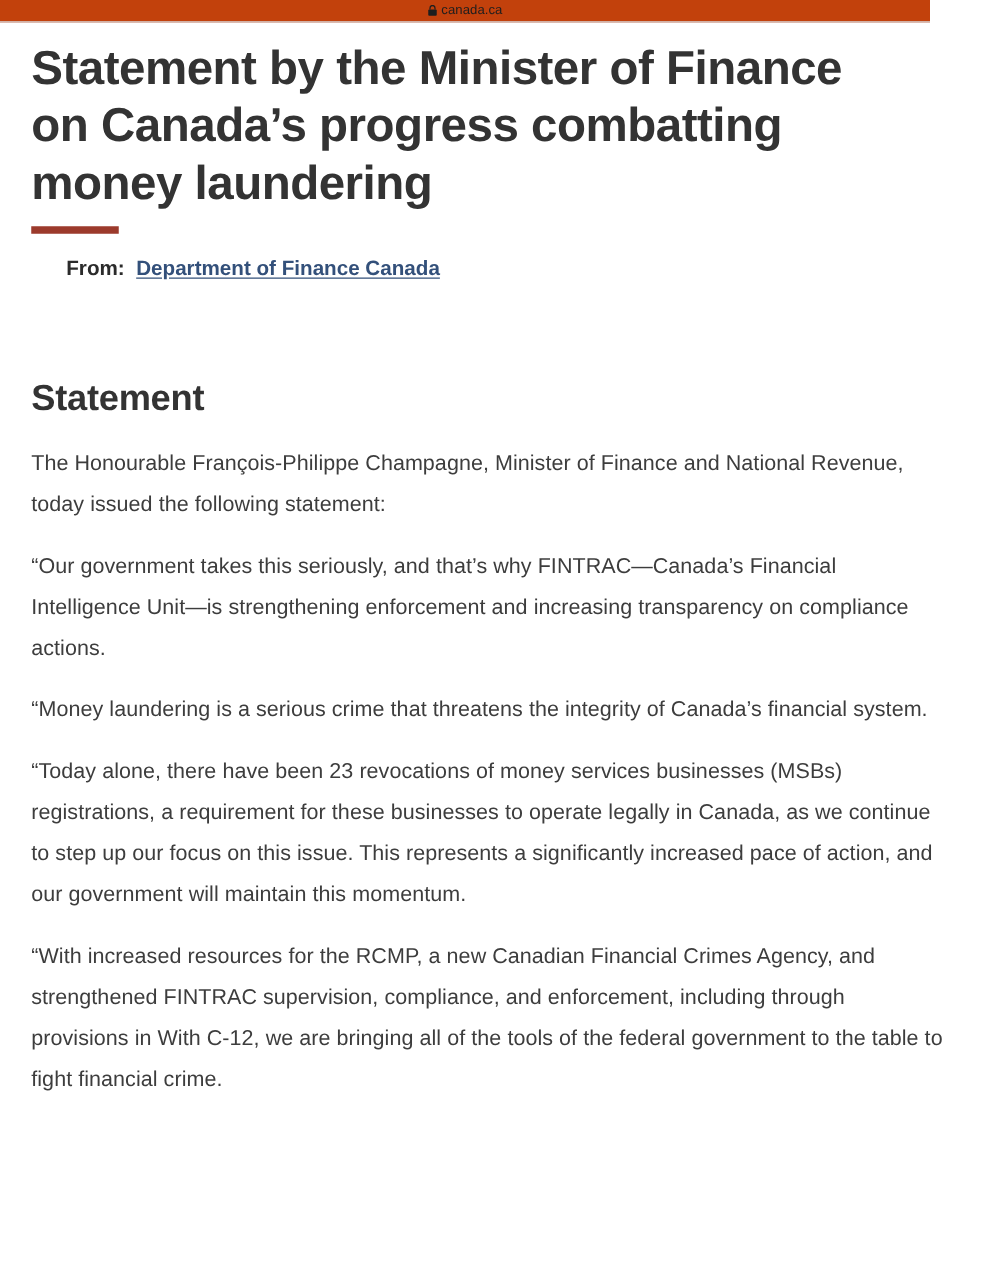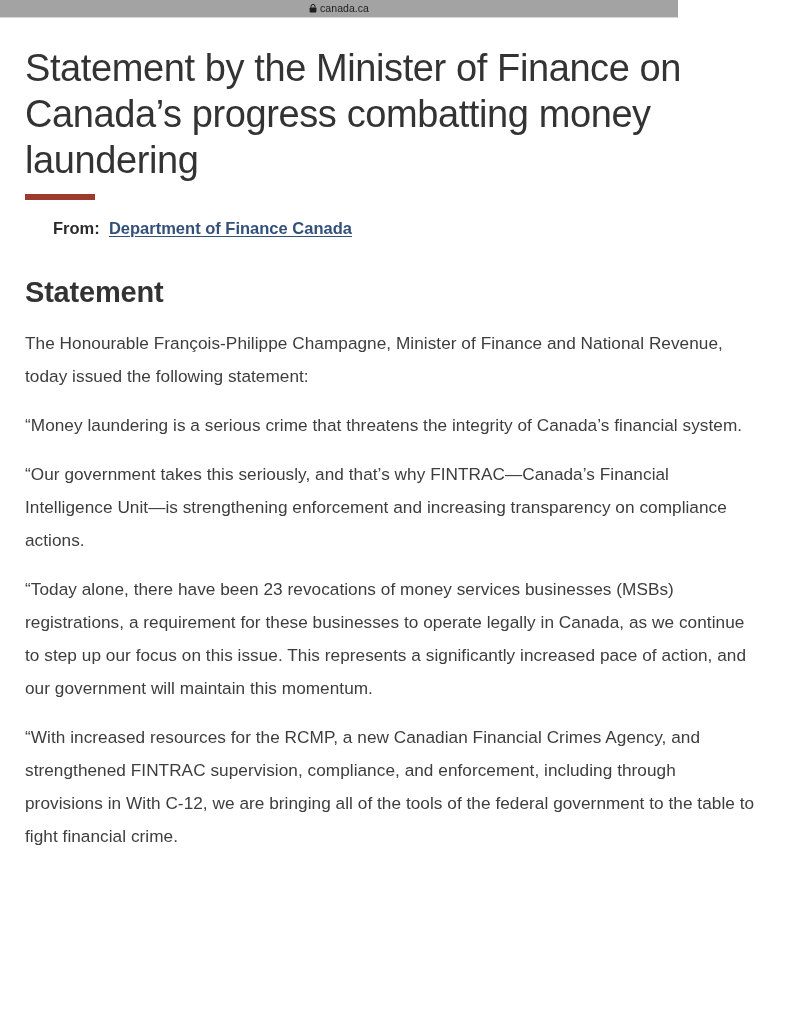--- a/index.html
+++ b/index.html
@@ -9,22 +9,22 @@
     width: 785px;
     height: 1024px;
     background: #ffffff;
     font-family: "Liberation Sans", sans-serif;
     overflow: hidden;
   }
 
   
   #browser-bar {
     height: 18px;
-    width: 678px;
-    background: #a3a3a3;
+    width: 744px;
+    background: #c2410c;
     border-bottom: 1px solid #d6d6da;
     display: flex;
     align-items: center;
     justify-content: center;
     position: relative;
   }
 
   #url-chip {
     display: flex;
     align-items: center;
@@ -56,26 +56,25 @@
     padding-left: 25px;
     padding-right: 27px;
     padding-top: 14px;
   }
 
   
   #page-title {
     font-family: "Liberation Sans", sans-serif;
     font-size: 38px;
     line-height: 46px;
-    font-weight: normal;
+    font-weight: bold;
     color: #333333;
     letter-spacing: -0.4px;
     max-width: 700px;
     margin-bottom: 0;
-    margin-top: 13px;
   }
 
   #title-rule {
     width: 70px;
     height: 6px;
     background: #9c3a2c;
     margin-top: 11px;
     margin-bottom: 17px;
   }
 
@@ -97,21 +96,21 @@
     cursor: pointer;
   }
 
   
   #section-heading {
     font-size: 29px;
     line-height: 34px;
     font-weight: bold;
     color: #333333;
     letter-spacing: -0.2px;
-    margin-top: 36px;
+    margin-top: 76px;
     margin-bottom: 18px;
   }
 
   
   .para {
     font-size: 17.2px;
     line-height: 33px;
     color: #3d3d3d;
     letter-spacing: 0.05px;
     margin-bottom: 11px;
@@ -141,19 +140,19 @@
     <div id="title-rule"></div>
 
     <div id="from-line">
       <span id="from-label">From:</span>
       <span>&nbsp;</span><a id="from-link" href="#">Department of Finance Canada</a>
     </div>
 
     <h2 id="section-heading">Statement</h2>
 
     <p class="para">The Honourable François-Philippe Champagne, Minister of Finance and National Revenue, today issued the following statement:</p>
+    <p class="para">“Our government takes this seriously, and that’s why FINTRAC—Canada’s Financial Intelligence Unit—is strengthening enforcement and increasing transparency on compliance actions.</p>
     <p class="para">“Money laundering is a serious crime that threatens the integrity of Canada’s financial system.</p>
-    <p class="para">“Our government takes this seriously, and that’s why FINTRAC—Canada’s Financial Intelligence Unit—is strengthening enforcement and increasing transparency on compliance actions.</p>
     <p class="para">“Today alone, there have been 23 revocations of money services businesses (MSBs) registrations, a requirement for these businesses to operate legally in Canada, as we continue to step up our focus on this issue. This represents a significantly increased pace of action, and our government will maintain this momentum.</p>
     <p class="para">“With increased resources for the RCMP, a new Canadian Financial Crimes Agency, and strengthened FINTRAC supervision, compliance, and enforcement, including through provisions in With C-12, we are bringing all of the tools of the federal government to the table to fight financial crime.</p>
 
   </div>
 </div>
 
 </body></html>

